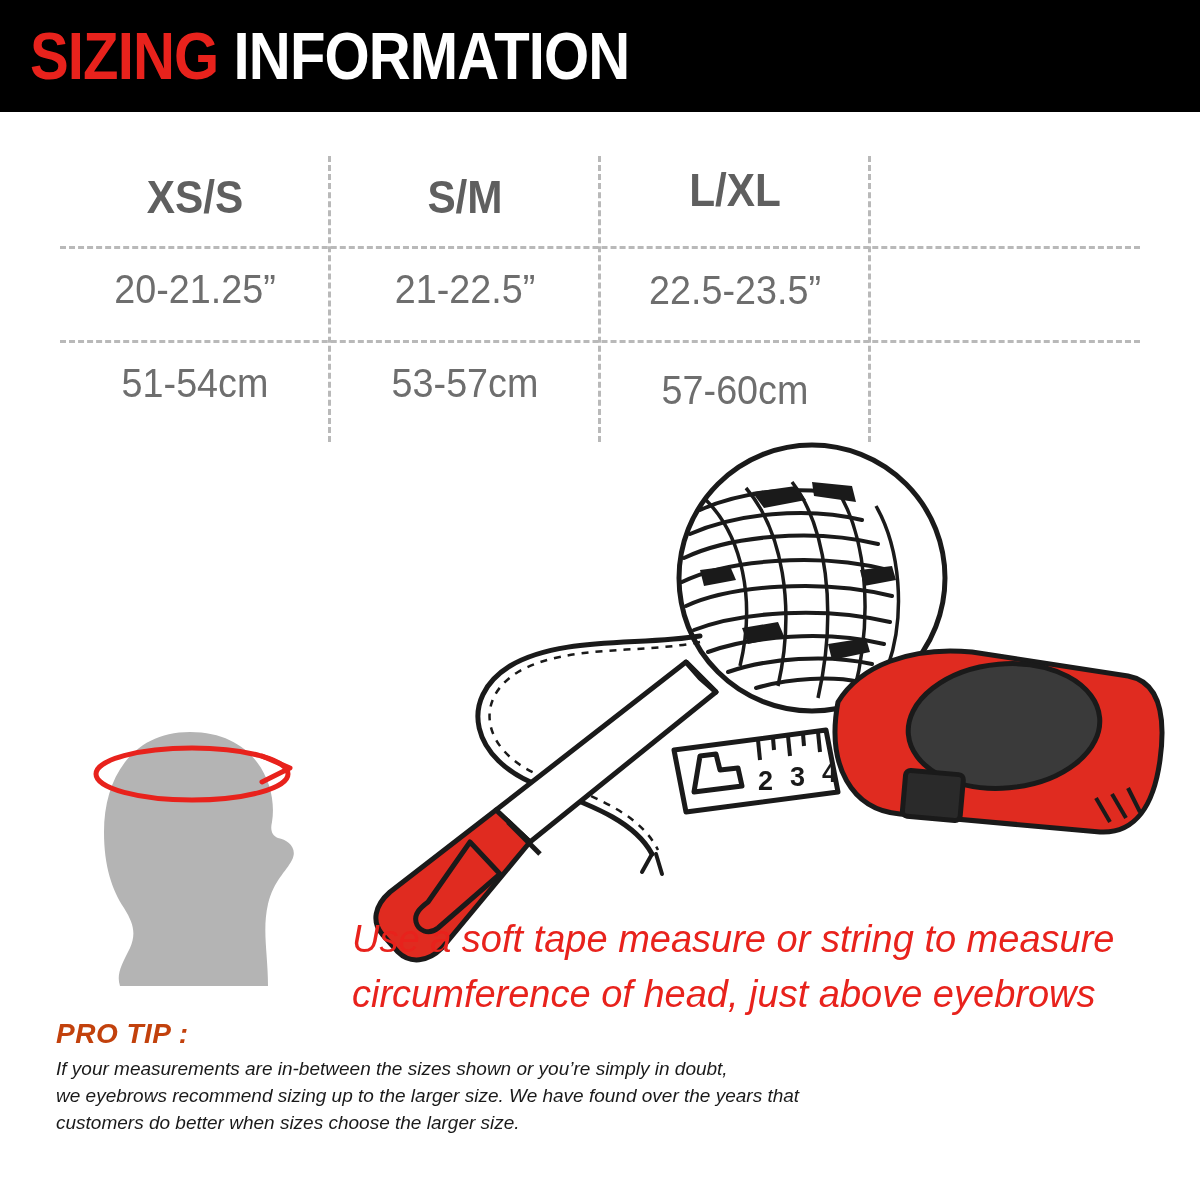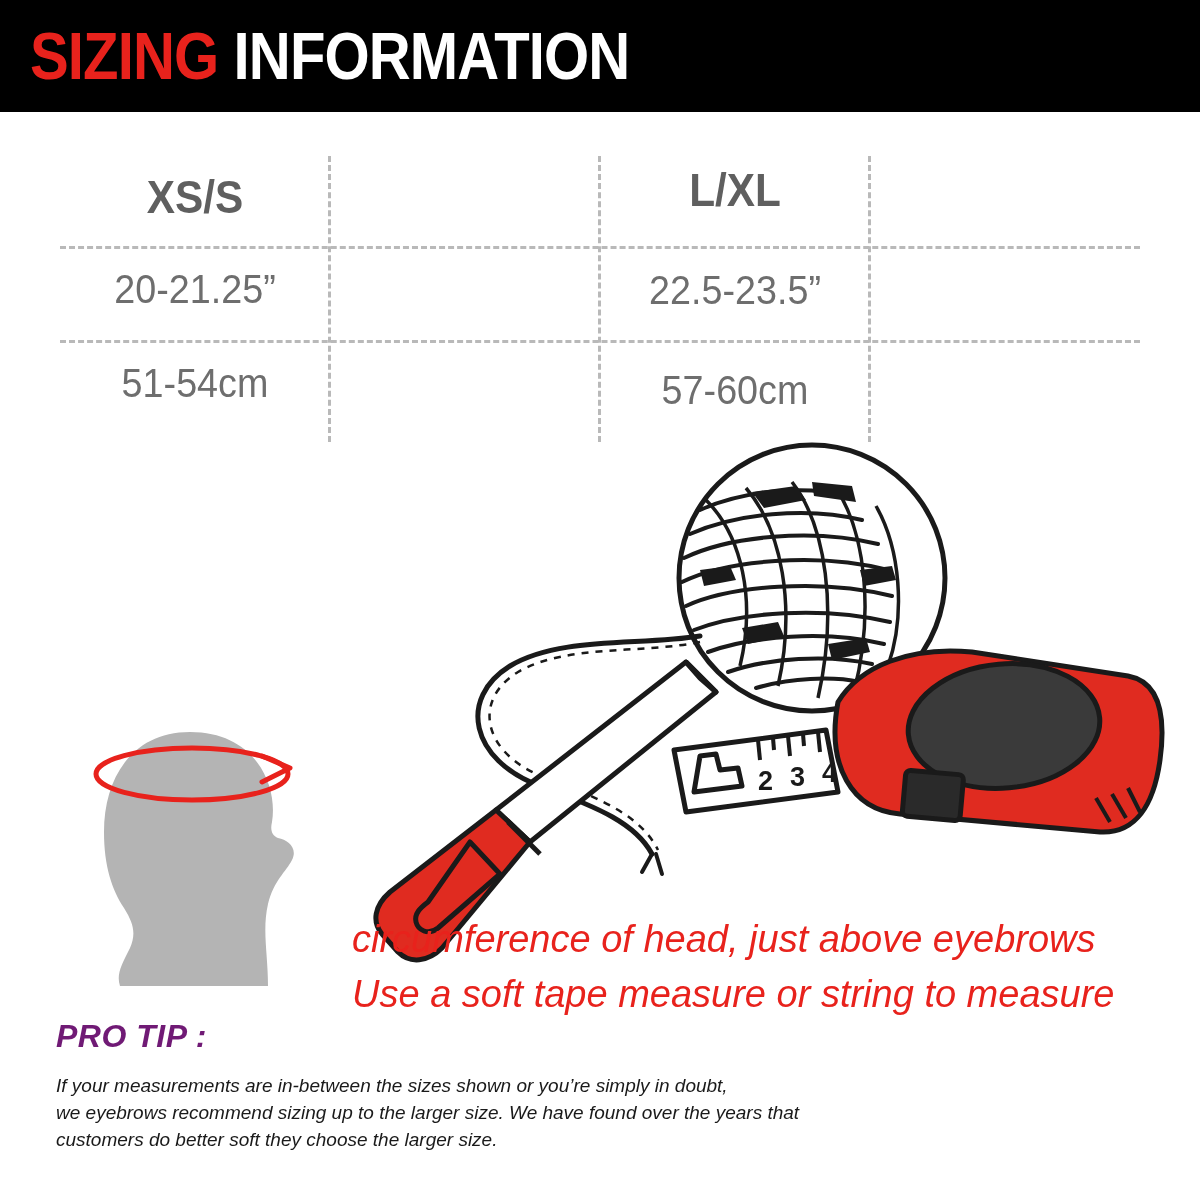--- a/index.html
+++ b/index.html
@@ -116,27 +116,27 @@
   }
   .instruction .line { display: block; white-space: nowrap; }
 
   
   .protip {
     position: absolute;
     left: 56px; top: 1018px;
     width: 1110px;
   }
   .protip-label {
-    color: #701a75;
-    font-family: "Liberation Sans Narrow", "Liberation Sans", sans-serif;
-    font-size: 32px;
+    color: #c2410c;
+    font-family: "Liberation Sans Narrow", "Liberation Sans", sans-serif;
+    font-size: 28px;
     font-weight: bold;
     font-style: italic;
     letter-spacing: 0.5px;
-    margin-bottom: 18px;
+    margin-bottom: 6px;
   }
   .protip-body {
     color: #1a1a1a;
     font-family: "Liberation Sans Narrow", "Liberation Sans", sans-serif;
     font-size: 19px;
     font-style: italic;
     line-height: 1.42;
   }
   .protip-body .line { display: block; white-space: nowrap; }
 </style>
@@ -160,20 +160,25 @@
       <div class="v-rule" style="left:268px;"></div>
       <div class="v-rule" style="left:538px;"></div>
       <div class="v-rule" style="left:808px;"></div>
 
       <div class="col" style="left:0px;">
         <div class="cell head">XS/S</div>
         <div class="cell inches">20-21.25”</div>
         <div class="cell cm">51-54cm</div>
       </div>
 
+      <div class="col" style="left:270px;">
+        <div class="cell head">S/M</div>
+        <div class="cell inches">21-22.5”</div>
+        <div class="cell cm">53-57cm</div>
+      </div>
 
       <div class="col" style="left:540px;gap:20px;">
         <div class="cell head">L/XL</div>
         <div class="cell inches">22.5-23.5”</div>
         <div class="cell cm">57-60cm</div>
       </div>
 
 
     </div>
   </div>
@@ -270,26 +275,26 @@
 
       <g>
         <ellipse cx="192" cy="344" rx="96" ry="26" fill="none" stroke="#e8221c" stroke-width="5"></ellipse>
         <path d="M262 326 L 290 338 L 262 352" fill="none" stroke="#e8221c" stroke-width="5" stroke-linecap="round" stroke-linejoin="round"></path>
       </g>
 
     </svg>
   </div>
 
   <div class="instruction">
+    <span class="line">Use a soft tape measure or string to measure</span>
     <span class="line">circumference of head, just above eyebrows</span>
-    <span class="line">Use a soft tape measure or string to measure</span>
   </div>
 
   <div class="protip">
     <div class="protip-label">PRO TIP :</div>
     <div class="protip-body">
       <span class="line">If your measurements are in-between the sizes shown or you’re simply in doubt,</span>
       <span class="line">we eyebrows recommend sizing up to the larger size. We have found over the years that</span>
-      <span class="line">customers do better soft they choose the larger size.</span>
+      <span class="line">customers do better when sizes choose the larger size.</span>
     </div>
   </div>
 
 </div>
 
 </body></html>

